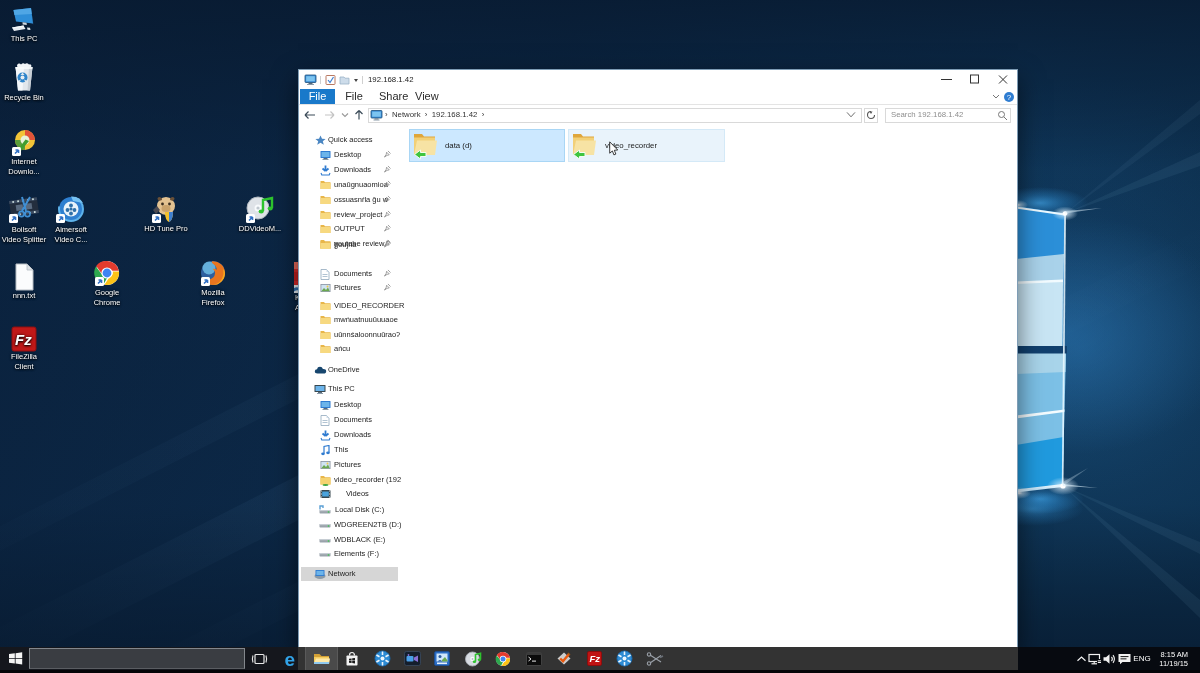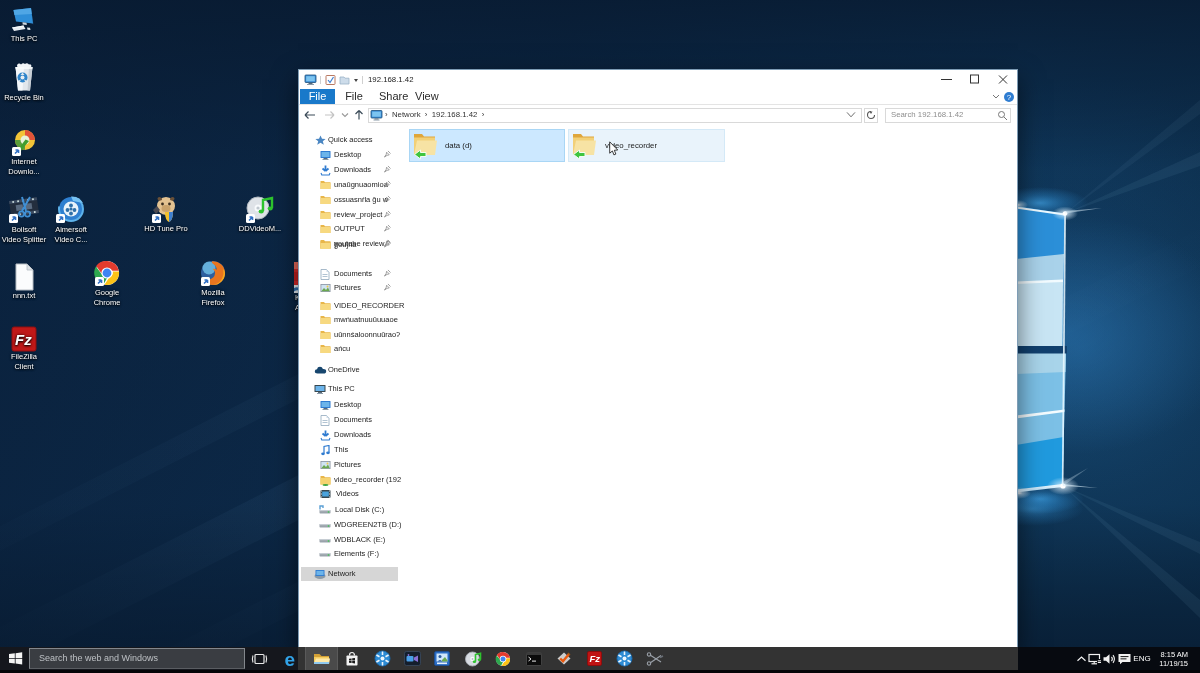--- a/index.html
+++ b/index.html
@@ -562,21 +562,21 @@
           <svg style="left:21px" width="11" height="10" viewBox="0 0 11 10">
             <rect x="0.5" y="1" width="10" height="8" rx="1" fill="#37474f"></rect>
             <rect x="2.2" y="2.5" width="6.6" height="5" fill="#4aa3dd"></rect>
             <rect x="1" y="1.5" width="1" height="1" fill="#cfd8dc"></rect>
             <rect x="1" y="4.5" width="1" height="1" fill="#cfd8dc"></rect>
             <rect x="1" y="7.5" width="1" height="1" fill="#cfd8dc"></rect>
             <rect x="9" y="1.5" width="1" height="1" fill="#cfd8dc"></rect>
             <rect x="9" y="4.5" width="1" height="1" fill="#cfd8dc"></rect>
             <rect x="9" y="7.5" width="1" height="1" fill="#cfd8dc"></rect>
           </svg>
-          <span class="t" style="left:37px">Videos</span>
+          <span class="t" style="left:47px">Videos</span>
         </div>
       <div class="navrow" style="top:433px">
           <svg style="left:20px" width="12" height="11" viewBox="0 0 12 11">
             <rect x="0.5" y="5" width="11" height="3.5" rx="0.8" fill="#9aa3ab"></rect>
             <rect x="0.5" y="5" width="11" height="1.2" fill="#c6cdd3"></rect>
             <circle cx="9.5" cy="7" r="0.8" fill="#3c4"></circle>
             <path d="M1 4.5 L1 1 L4 1 L4 3" stroke="#5a9fd4" stroke-width="1.4" fill="none"></path>
           </svg>
           <span class="t" style="left:36px">Local Disk (C:)</span>
         </div>
@@ -636,21 +636,20 @@
   </div>
   <div id="bar">
     <div id="barwin"></div>
     <div id="barright"></div>
     <div class="tbi" style="left:0">
       <svg width="15" height="15" viewBox="0 0 15 15">
           <path d="M1 3.1 L6.8 2.3 L6.8 7 L1 7 Z M7.6 2.2 L14.2 1.3 L14.2 7 L7.6 7 Z M1 7.8 L6.8 7.8 L6.8 12.5 L1 11.7 Z M7.6 7.8 L14.2 7.8 L14.2 13.5 L7.6 12.6 Z" fill="#f4f4f4"></path>
         </svg>
     </div>
     <div style="position:absolute;left:29px;top:1px;width:216px;height:21px;background:#3a3d42;border:1px solid #83878c;border-bottom-color:#5a5d62"></div>
-    <div style="position:absolute;left:39px;top:1px;width:200px;height:21px;font-size:9px;color:#bdc0c4;line-height:21px">Search the web and Windows</div>
     <div class="tbi" style="left:244px">
       <svg width="17" height="14" viewBox="0 0 17 14">
           <rect x="4" y="2.5" width="9" height="9" rx="1" fill="none" stroke="#e8e8e8" stroke-width="1.2"></rect>
           <path d="M2 3.5 Q0.8 7 2 10.5" stroke="#e8e8e8" stroke-width="1.1" fill="none"></path>
           <path d="M15 3.5 Q16.2 7 15 10.5" stroke="#e8e8e8" stroke-width="1.1" fill="none"></path>
         </svg>
     </div>
     <div class="tbi" style="left:277px">
       <svg width="20" height="20" viewBox="0 0 20 20">
           <text x="2.5" y="16.5" font-family="Liberation Sans" font-size="19" font-weight="bold" fill="#31a3e8">e</text>

